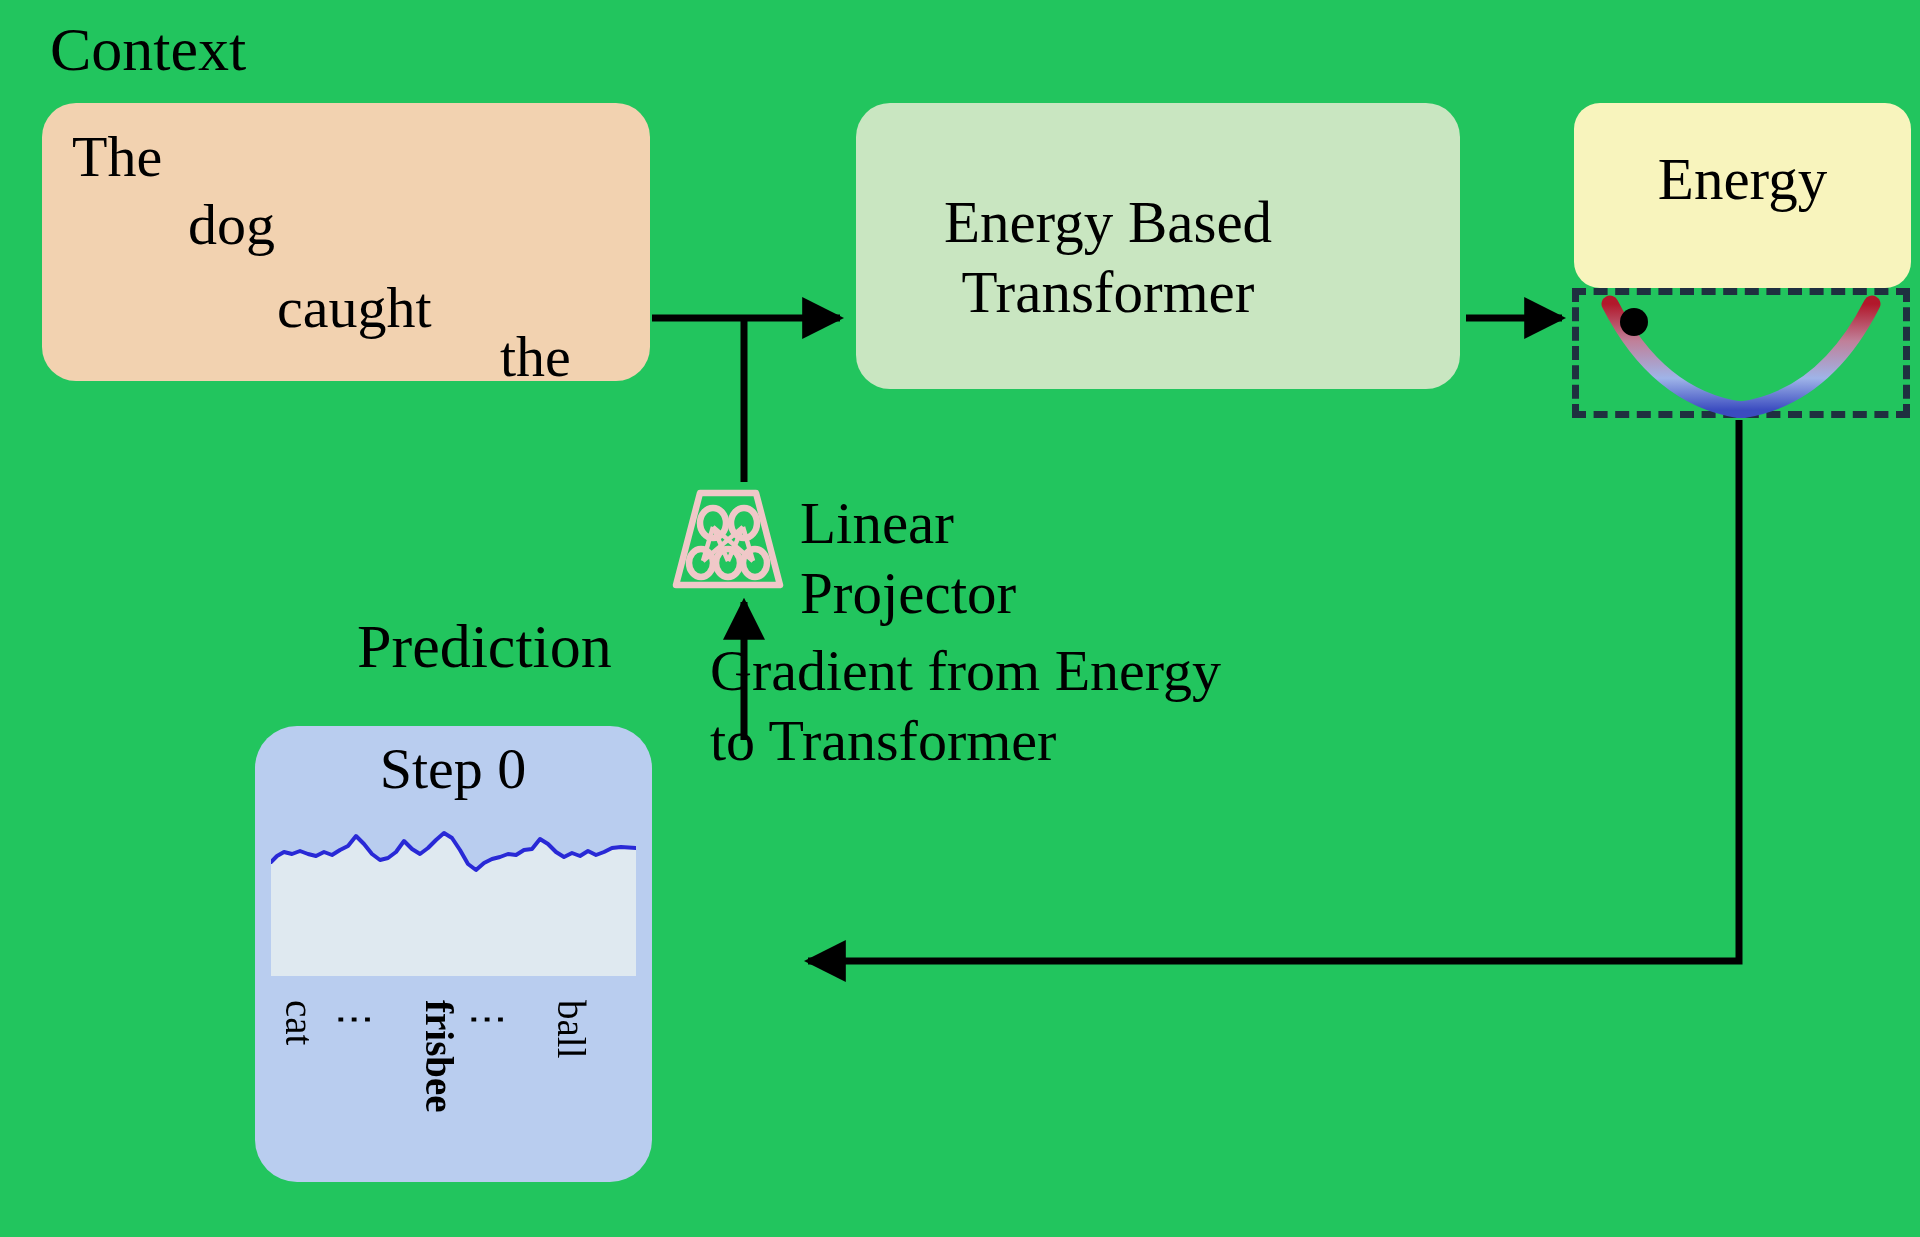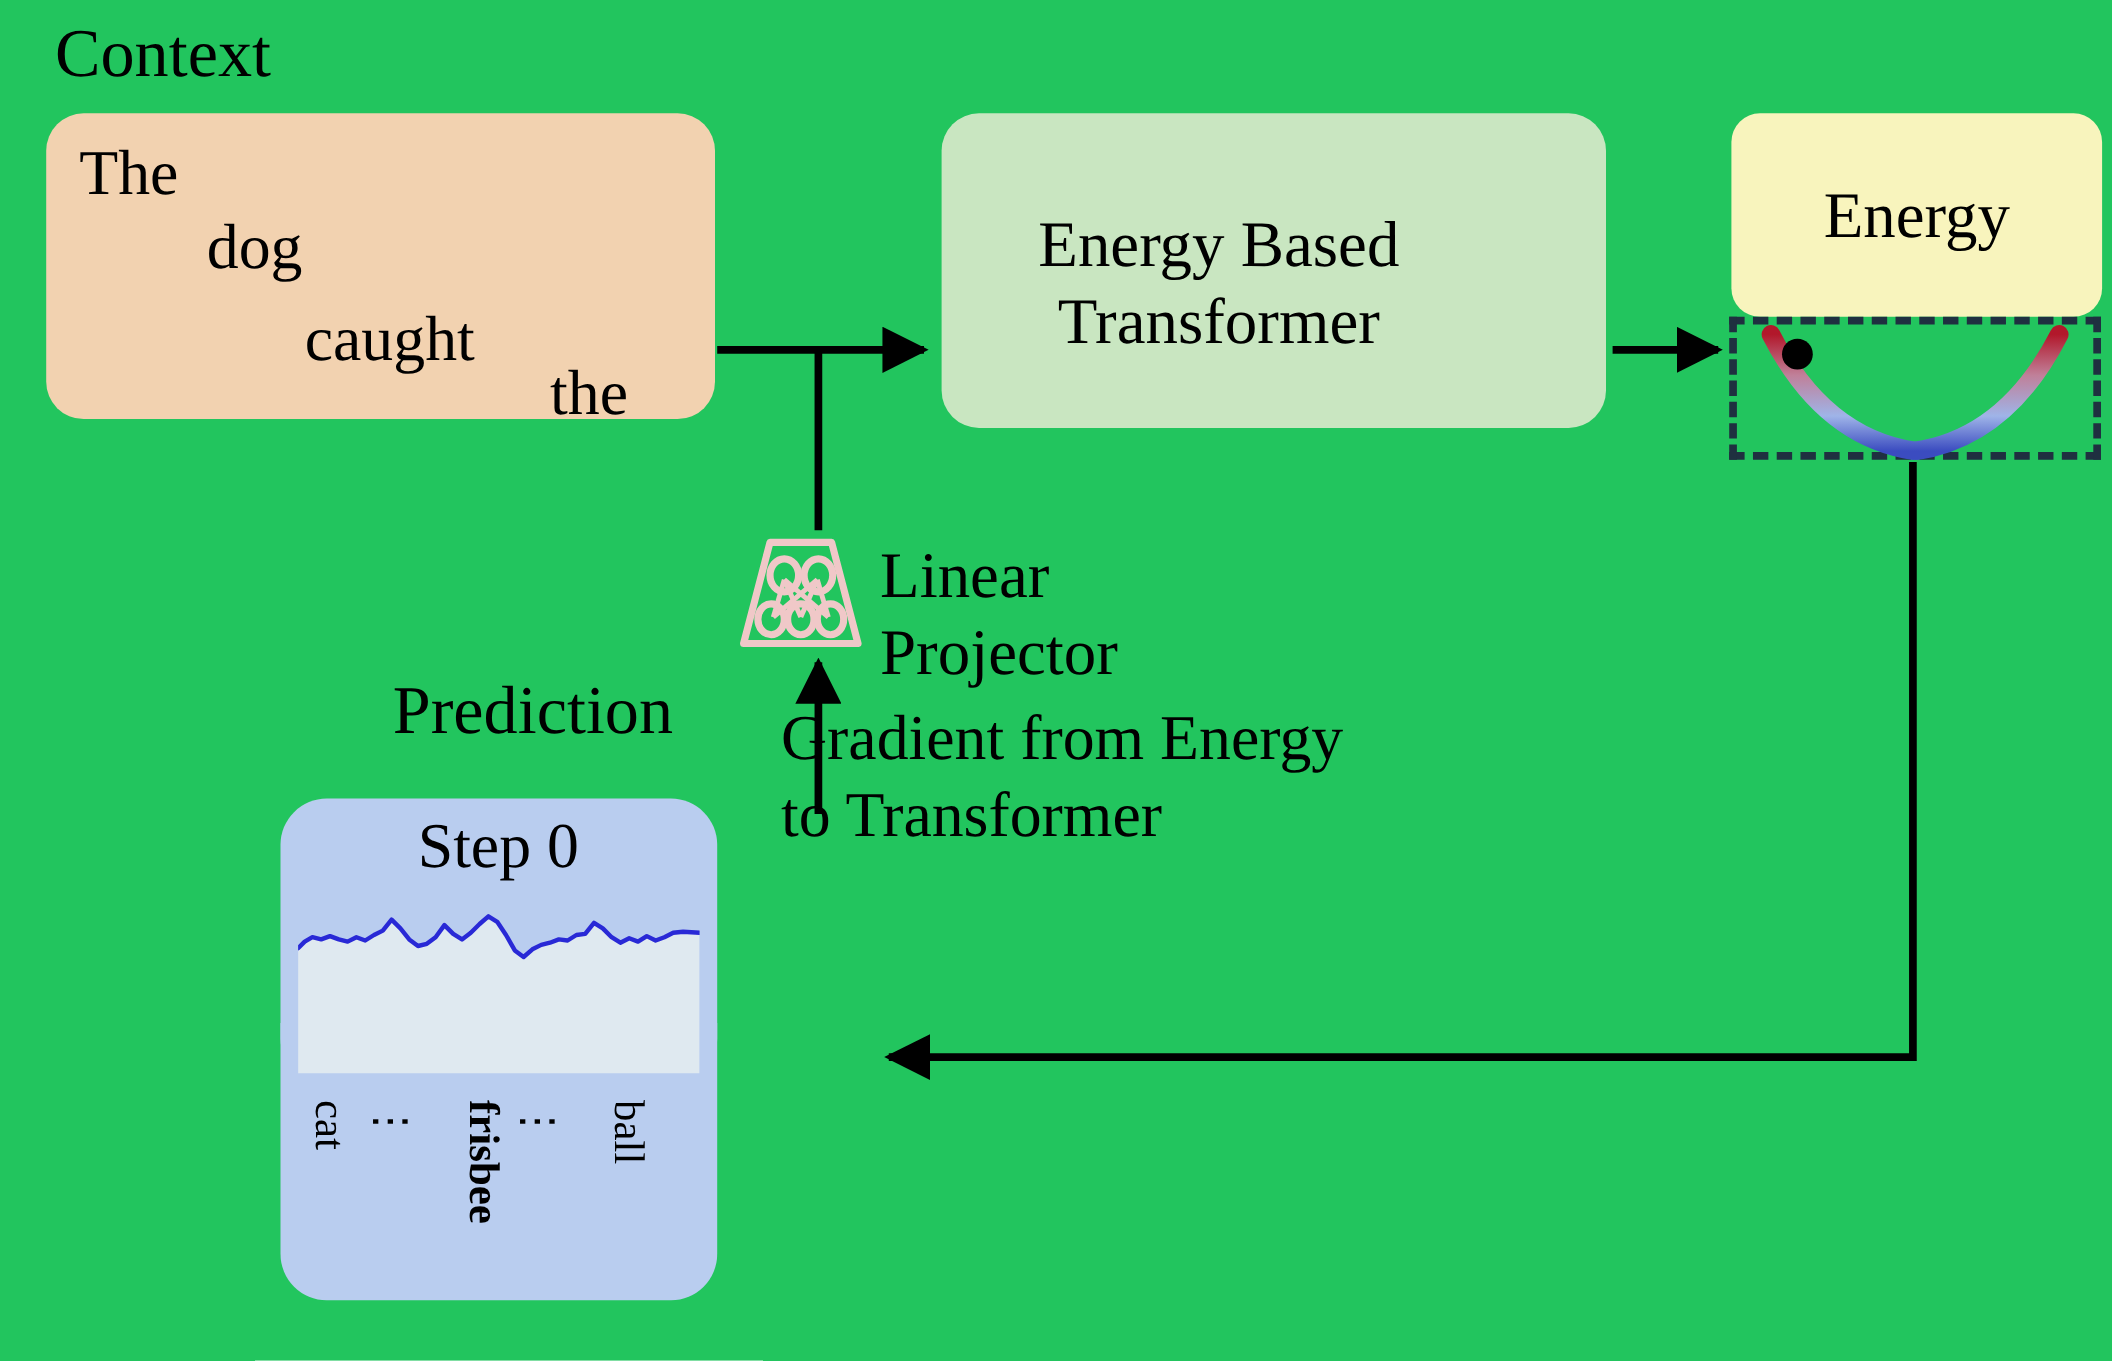--- a/index.html
+++ b/index.html
@@ -63,21 +63,21 @@
   }
 
   
   #energy-box {
     left: 1574px; top: 103px;
     width: 337px; height: 185px;
     background: #f8f4bd;
     border-radius: 26px;
   }
   #energy-label {
-    left: 1574px; top: 103px;
+    left: 1574px; top: 87px;
     width: 337px; height: 185px;
     display: flex;
     align-items: center;
     justify-content: center;
     font-size: 59px;
   }
 
   
   #energy-landscape {
     left: 1572px; top: 288px;

